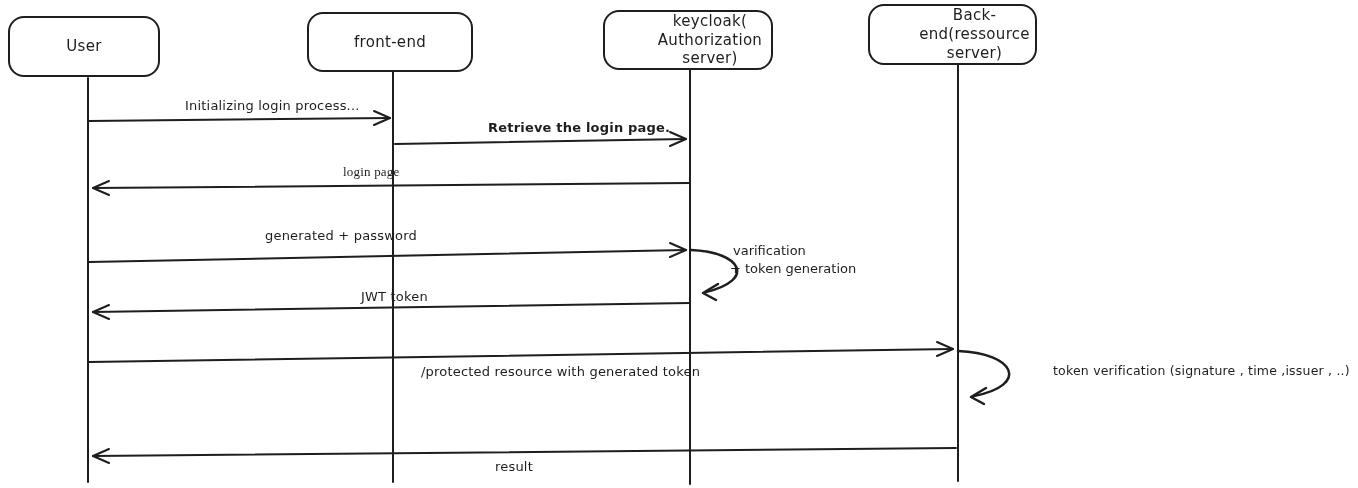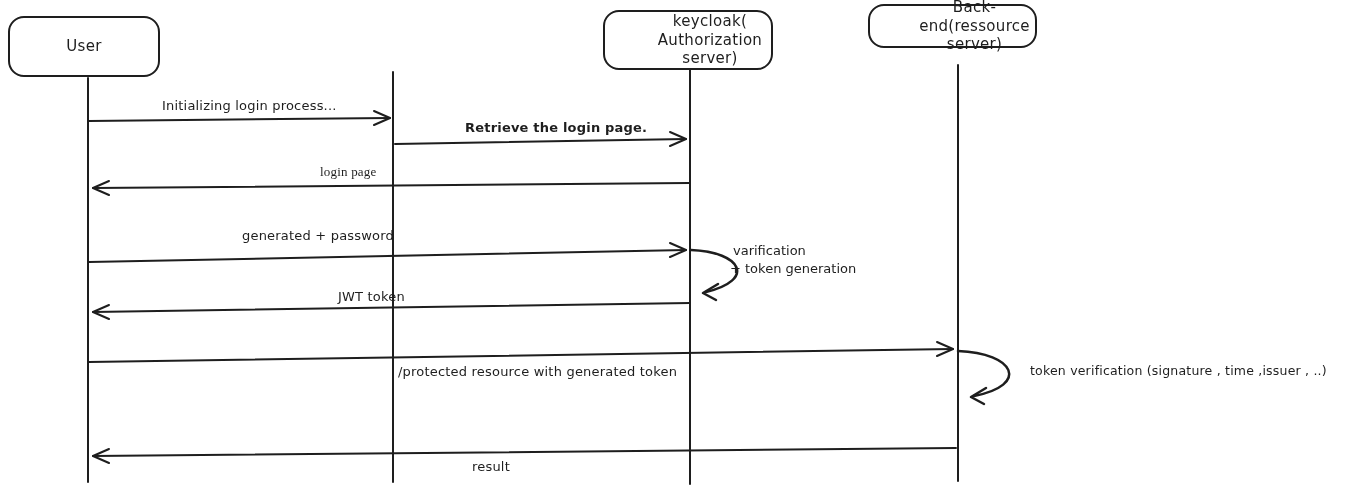--- a/index.html
+++ b/index.html
@@ -26,20 +26,21 @@
     line-height:1.25;
     letter-spacing:0.3px;
   }
   .actor-box .lines{display:flex;flex-direction:column;margin-left:44px;}
   .msg{
     position:absolute;
     white-space:nowrap;
     font-size:13px;
     letter-spacing:0.2px;
     color:#1e1e1e;
+    margin-left:23px;
   }
   .msg.small{font-size:12.5px;}
   .loop-label{
     position:absolute;
     font-size:13px;
     line-height:18px;
     white-space:nowrap;
     color:#1e1e1e;
   }
 </style>
@@ -98,29 +99,32 @@
     <g>
       <path d="M 956 448 L 93 456"></path>
       <path d="M 109 449 L 93 456 L 109 463"></path>
     </g>
   </svg>
 
   <div class="actor-box" style="left:8px;top:16px;width:152px;height:61px;">
     <span>User</span>
   </div>
 
+  <div class="actor-box" style="left:307px;top:12px;width:166px;height:60px;">
+    <span>front-end</span>
+  </div>
 
   <div class="actor-box" style="left:603px;top:10px;width:170px;height:60px;">
     <span class="lines">
       <span>keycloak( Authorization</span>
       <span>server)</span>
     </span>
   </div>
 
-  <div class="actor-box" style="left:868px;top:4px;width:169px;height:44px;">
+  <div class="actor-box" style="left:868px;top:4px;width:169px;height:61px;">
     <span class="lines">
       <span>Back-end(ressource</span>
       <span>server)</span>
     </span>
   </div>
 
   <div class="msg" style="left:162px;top:98px;">Initializing login process...</div>
 
   <div class="msg" style="left:465px;top:120px;font-weight:bold;">Retrieve the login page.</div>
 

